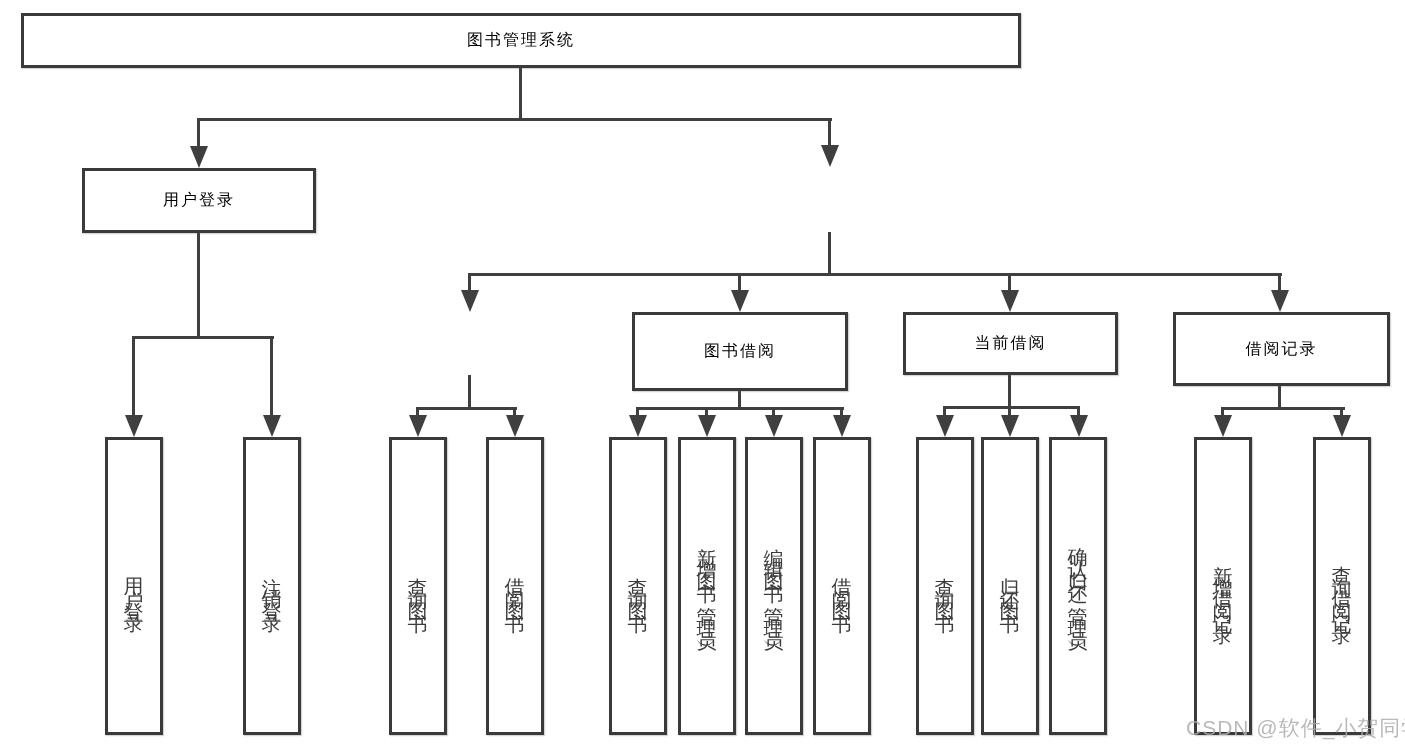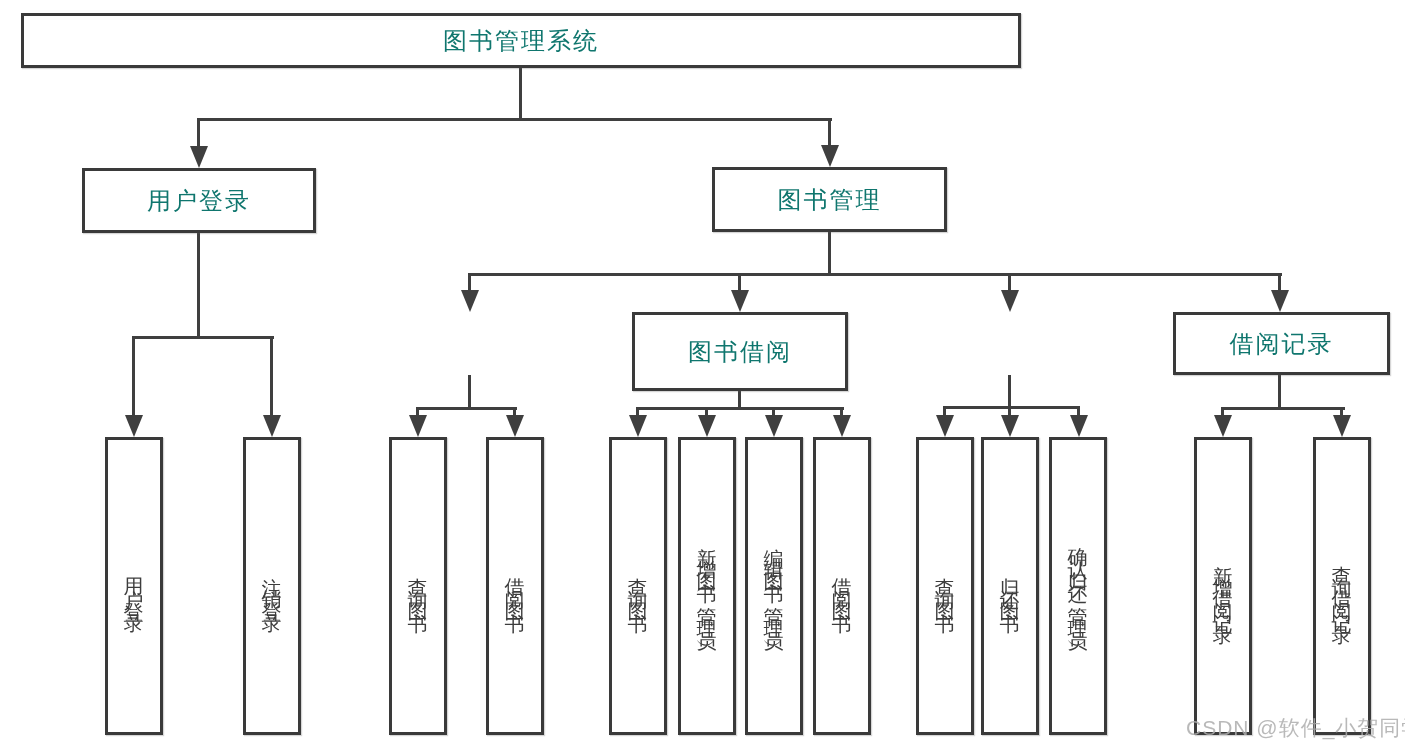--- a/index.html
+++ b/index.html
@@ -12,21 +12,21 @@
   .box{
     position:absolute;
     background:#ffffff;
     border:3px solid #3a3a3a;
     box-sizing:border-box;
     display:flex;align-items:center;justify-content:center;
     box-shadow:1px 1px 1px rgba(90,90,90,0.25);
     z-index:2;
   }
   .hlabel{
-    color:#0f766e;font-size:24px;letter-spacing:2px;white-space:nowrap;
+    color:#000000;font-size:16px;letter-spacing:2px;white-space:nowrap;
   }
   .vlabel{
     color:#3d3d3d;font-size:20px;
     writing-mode:vertical-rl;
     letter-spacing:12px;
     line-height:1;
     white-space:nowrap;
   }
   .vline,.hline{position:absolute;background:#3f3f3f;z-index:1;}
   .arrow{
@@ -53,23 +53,20 @@
   <div class="vline" style="left:519px;top:68px;width:3px;height:53px"></div>
   <div class="hline" style="left:197px;top:118px;width:635px;height:3px"></div>
   <div class="vline" style="left:197px;top:118px;width:3px;height:32px"></div>
   <div class="arrow" style="left:190px;top:146px"></div>
   <div class="vline" style="left:828px;top:118px;width:3px;height:32px"></div>
   <div class="arrow" style="left:821px;top:145px"></div>
 
   <div class="box" style="left:82px;top:168px;width:234px;height:65px">
     <span class="hlabel">用户登录</span>
   </div>
-  <div class="box" style="left:712px;top:167px;width:235px;height:65px">
-    <span class="hlabel">图书管理</span>
-  </div>
 
   <div class="vline" style="left:197px;top:233px;width:3px;height:106px"></div>
   <div class="hline" style="left:132px;top:336px;width:142px;height:3px"></div>
   <div class="vline" style="left:132px;top:336px;width:3px;height:81px"></div>
   <div class="arrow" style="left:125px;top:415px"></div>
   <div class="vline" style="left:270px;top:336px;width:3px;height:81px"></div>
   <div class="arrow" style="left:263px;top:415px"></div>
 
   <div class="vline" style="left:828px;top:232px;width:3px;height:44px"></div>
   <div class="hline" style="left:468px;top:273px;width:814px;height:3px"></div>
@@ -78,21 +75,24 @@
   <div class="vline" style="left:738px;top:273px;width:3px;height:19px"></div>
   <div class="arrow" style="left:731px;top:290px"></div>
   <div class="vline" style="left:1008px;top:273px;width:3px;height:19px"></div>
   <div class="arrow" style="left:1001px;top:290px"></div>
   <div class="vline" style="left:1278px;top:273px;width:3px;height:19px"></div>
   <div class="arrow" style="left:1271px;top:290px"></div>
 
   <div class="box" style="left:632px;top:312px;width:216px;height:79px">
     <span class="hlabel">图书借阅</span>
   </div>
-  <div class="box" style="left:1173px;top:312px;width:217px;height:63px">
+  <div class="box" style="left:903px;top:312px;width:215px;height:63px">
+    <span class="hlabel">当前借阅</span>
+  </div>
+  <div class="box" style="left:1173px;top:312px;width:217px;height:74px">
     <span class="hlabel">借阅记录</span>
   </div>
 
   <div class="vline" style="left:468px;top:375px;width:3px;height:35px"></div>
   <div class="hline" style="left:416px;top:407px;width:101px;height:3px"></div>
   <div class="vline" style="left:416px;top:407px;width:3px;height:10px"></div>
   <div class="arrow" style="left:409px;top:415px"></div>
   <div class="vline" style="left:513px;top:407px;width:3px;height:10px"></div>
   <div class="arrow" style="left:506px;top:415px"></div>
 

